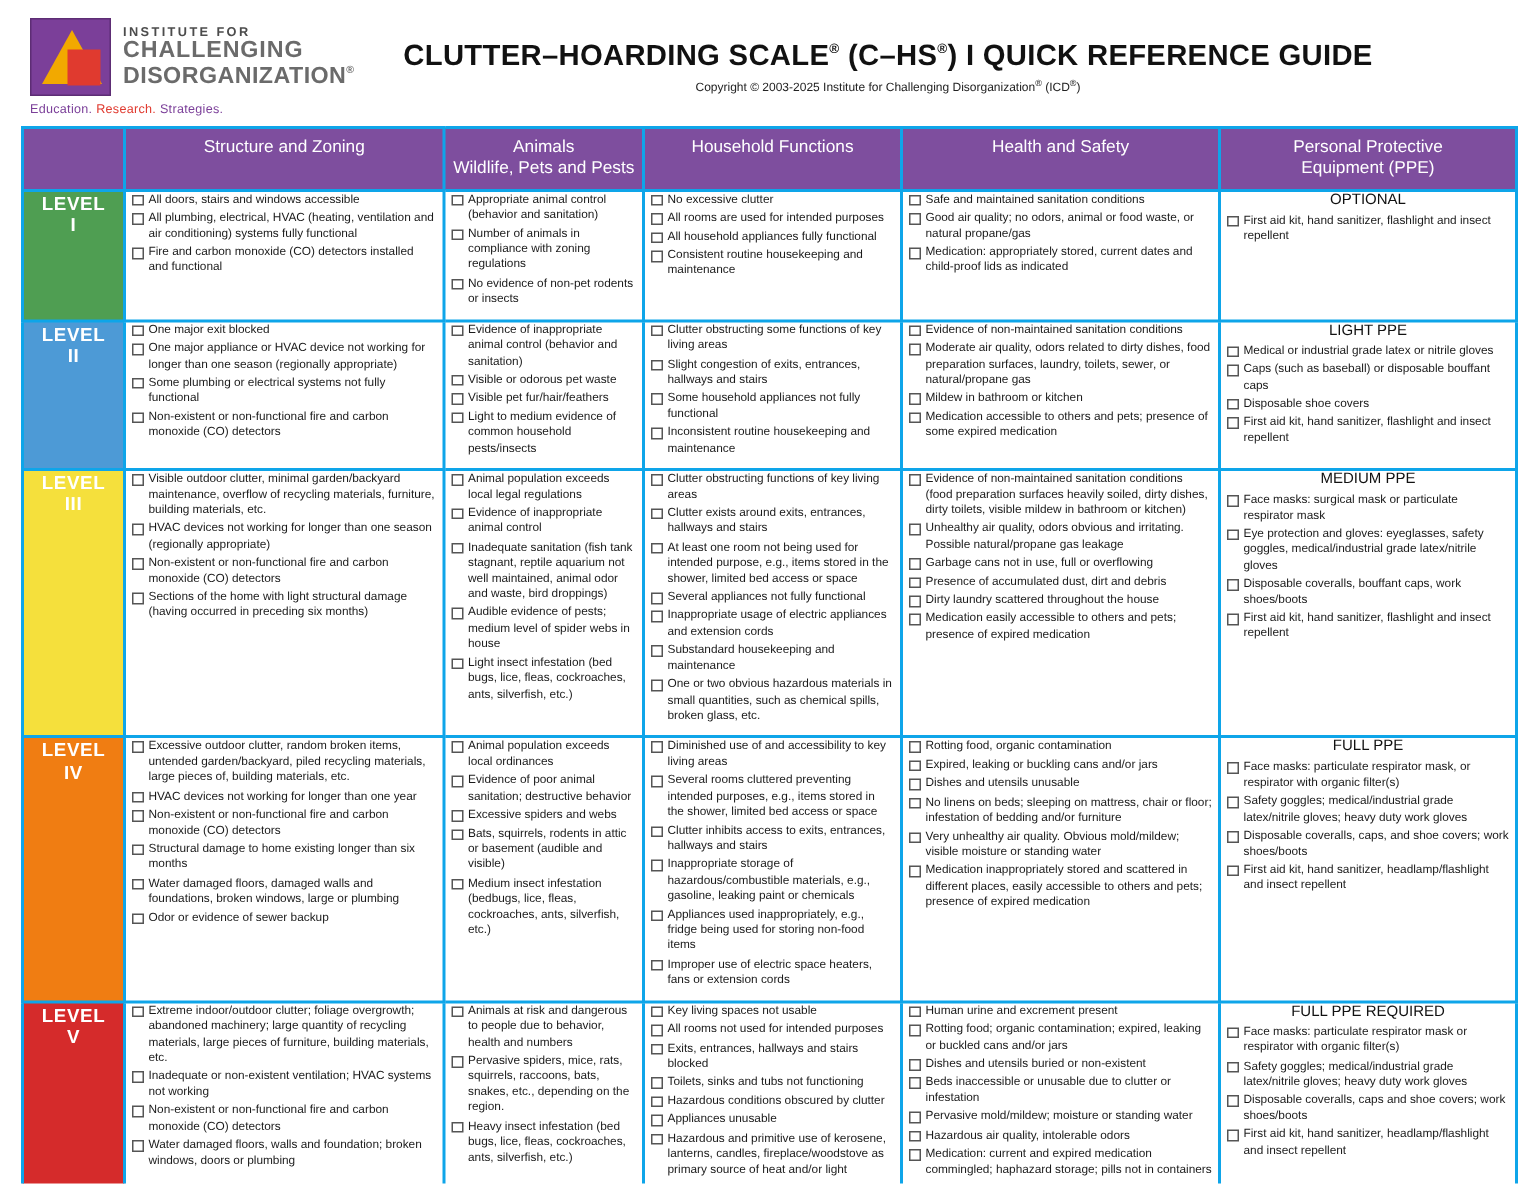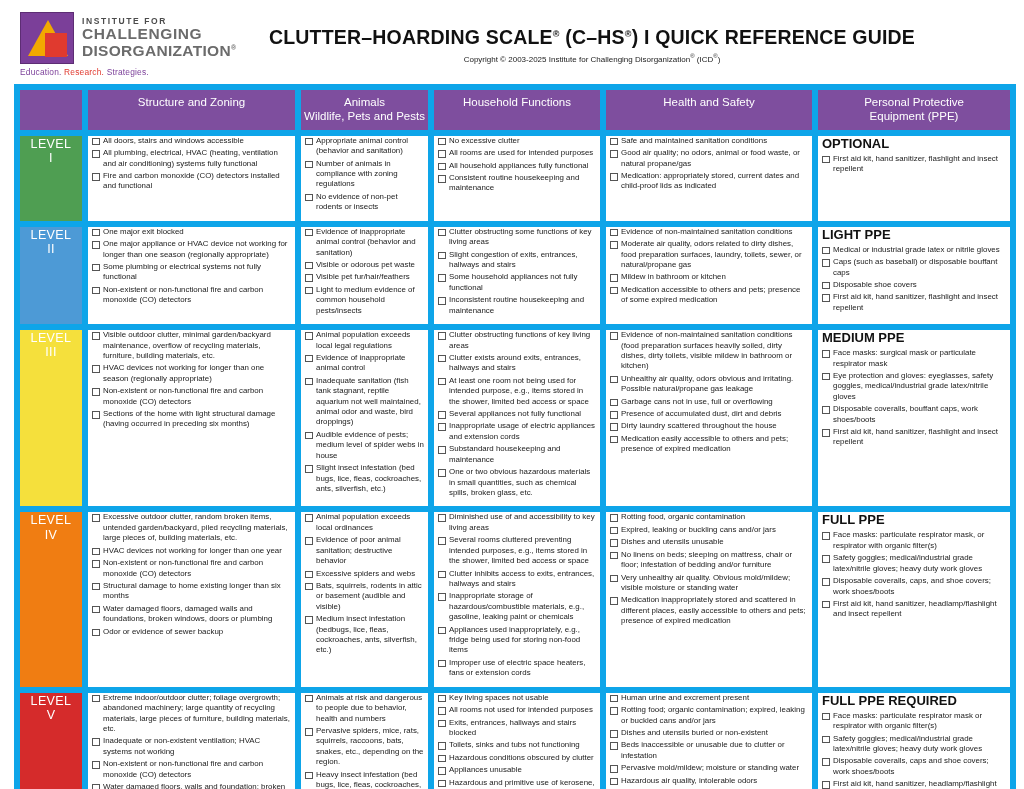--- a/index.html
+++ b/index.html
@@ -45,21 +45,21 @@
   .logo-tag { font-size: 8.4px; color: #7b3f99; font-weight: normal; margin-top: 3px; letter-spacing: .2px;}
   .logo-tag .r { color: #e03a2f; }
   .title-wrap { flex: 1; text-align: center; padding-top: 18px; padding-right: 40px;}
   .main-title { font-size: 19.5px; font-weight: bold; letter-spacing: .2px; color: #111; }
   .main-title sup { font-size: 9px; vertical-align: super; }
   .copyright { font-size: 8px; color: #222; margin-top: 4px; }
   .copyright sup { font-size: 6px; }
 
   
   table.chs { border-collapse: collapse; width: 996px; margin-top: 4px; table-layout: fixed; }
-  table.chs th, table.chs td { border: 6px solid #0ea5e9; vertical-align: top; }
+  table.chs th, table.chs td { border: 2px solid #0ea5e9; vertical-align: top; }
 
   thead th {
     background: #7e4e9e;
     color: #ffffff;
     font-size: 11.5px;
     font-weight: normal;
     text-align: center;
     padding: 5px 2px 6px 2px;
     line-height: 1.25;
     height: 36px;
@@ -67,21 +67,21 @@
   thead th.col-level { background: #7e4e9e; width: 68px; }
 
   td.level-cell {
     width: 68px;
     text-align: center;
     vertical-align: middle;
     color: #ffffff;
     font-size: 12.5px;
     letter-spacing: .4px;
     line-height: 1.15;
-    font-weight: normal;
+    font-weight: bold;
   }
   .lvl1 { background: #4f9e52; }
   .lvl2 { background: #4d9ad6; }
   .lvl3 { background: #f5e03c; color: #ffffff; }
   .lvl4 { background: #f07d12; }
   .lvl5 { background: #d52b2b; }
 
   td.items { padding: 0 4px 6px 4px; background: #fff; }
 
   ul.cl { list-style: none; margin: 0; padding: 0; }
@@ -95,23 +95,23 @@
   }
   ul.cl li:before {
     content: "";
     position: absolute;
     left: 0; top: 2px;
     width: 5.5px; height: 5.5px;
     border: 1px solid #555;
     background: #fff;
   }
   .ppe-head {
-    text-align: left;
-    font-size: 13px;
-    font-weight: bold;
+    text-align: center;
+    font-size: 10px;
+    font-weight: normal;
     margin: 0 0 3px 0;
     color: #111;
   }
 </style>
 </head>
 <body>
 
 <div class="page">
 
   <div class="header">
@@ -260,21 +260,21 @@
           <li>Non-existent or non-functional fire and carbon monoxide (CO) detectors</li>
           <li>Sections of the home with light structural damage (having occurred in preceding six months)</li>
         </ul>
           </td>
         <td class="items">
             <ul class="cl">
           <li>Animal population exceeds local legal regulations</li>
           <li>Evidence of inappropriate animal control</li>
           <li>Inadequate sanitation (fish tank stagnant, reptile aquarium not well maintained, animal odor and waste, bird droppings)</li>
           <li>Audible evidence of pests; medium level of spider webs in house</li>
-          <li>Slight insect infestation (bed bugs, lice, fleas, cockroaches, ants, silverfish, etc.)</li>
+          <li>Light insect infestation (bed bugs, lice, fleas, cockroaches, ants, silverfish, etc.)</li>
         </ul>
           </td>
         <td class="items">
             <ul class="cl">
           <li>Clutter obstructing functions of key living areas</li>
           <li>Clutter exists around exits, entrances, hallways and stairs</li>
           <li>At least one room not being used for intended purpose, e.g., items stored in the shower, limited bed access or space</li>
           <li>Several appliances not fully functional</li>
           <li>Inappropriate usage of electric appliances and extension cords</li>
           <li>Substandard housekeeping and maintenance</li>
@@ -304,21 +304,21 @@
 
       <tr>
         <td class="level-cell lvl4" style="white-space:pre-line">LEVEL
 IV</td>
         <td class="items">
             <ul class="cl">
           <li>Excessive outdoor clutter, random broken items, untended garden/backyard, piled recycling materials, large pieces of, building materials, etc.</li>
           <li>HVAC devices not working for longer than one year</li>
           <li>Non-existent or non-functional fire and carbon monoxide (CO) detectors</li>
           <li>Structural damage to home existing longer than six months</li>
-          <li>Water damaged floors, damaged walls and foundations, broken windows, doors or plumbing</li>
+          <li>Water damaged floors, damaged walls and foundations, broken windows, large or plumbing</li>
           <li>Odor or evidence of sewer backup</li>
         </ul>
           </td>
         <td class="items">
             <ul class="cl">
           <li>Animal population exceeds local ordinances</li>
           <li>Evidence of poor animal sanitation; destructive behavior</li>
           <li>Excessive spiders and webs</li>
           <li>Bats, squirrels, rodents in attic or basement (audible and visible)</li>
           <li>Medium insect infestation (bedbugs, lice, fleas, cockroaches, ants, silverfish, etc.)</li>

